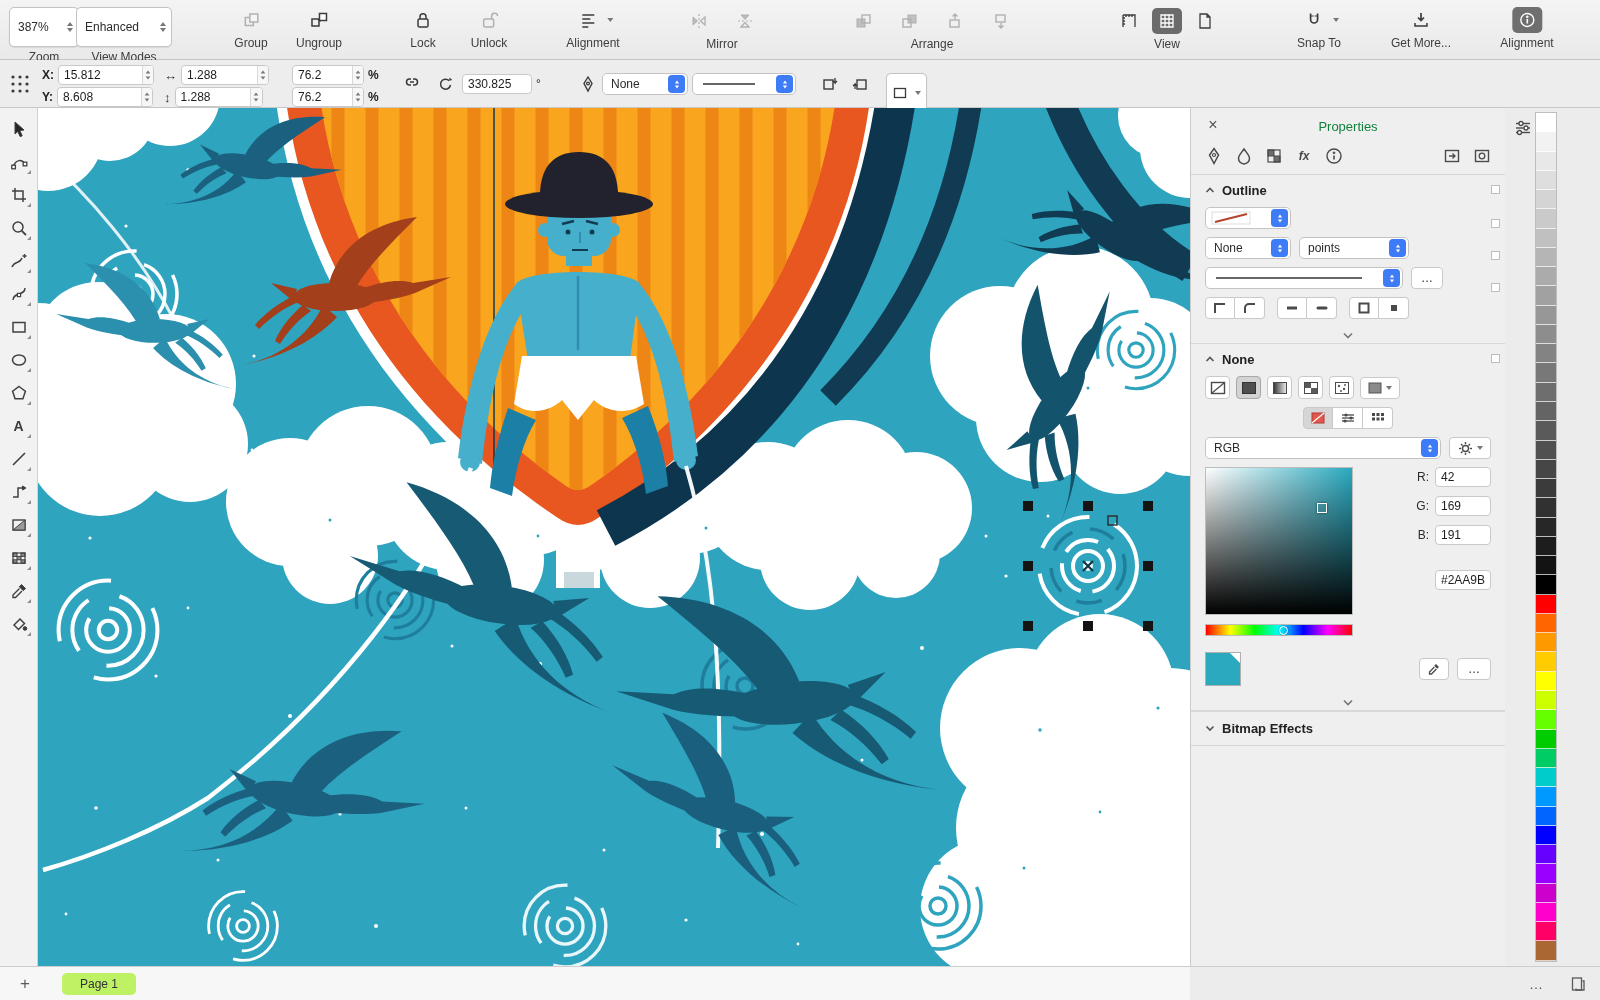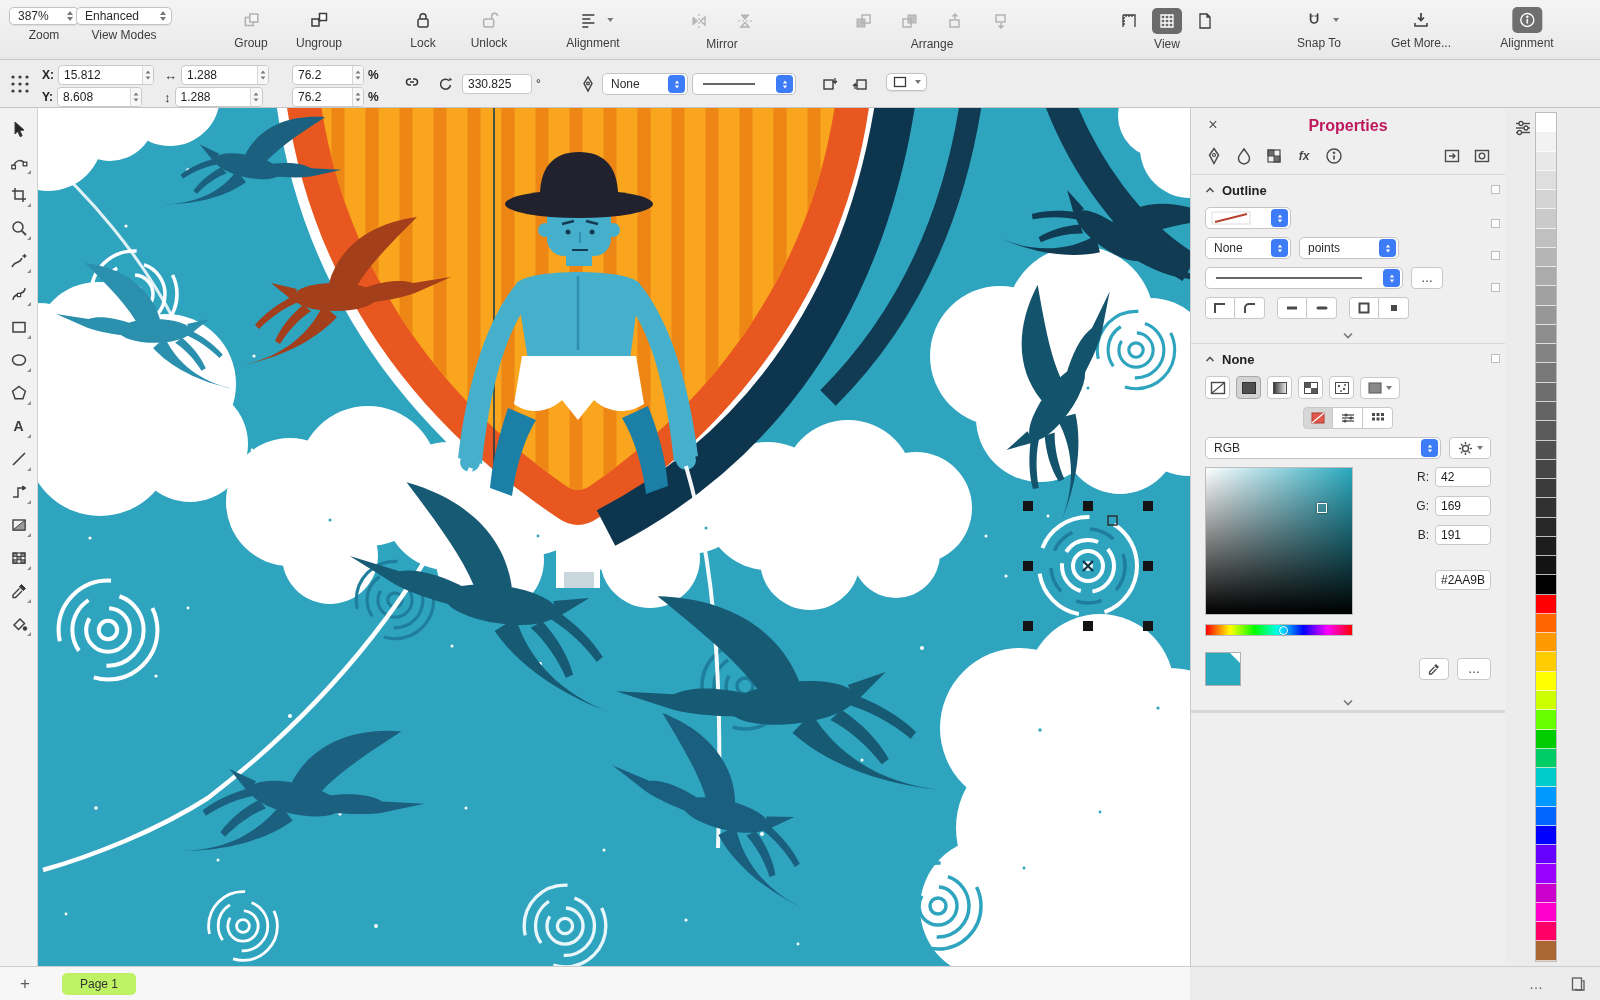--- a/index.html
+++ b/index.html
@@ -13,21 +13,21 @@
 .tgroup{position:absolute;top:7px;transform:translateX(-50%);display:flex;flex-direction:column;align-items:center;gap:3px}
 .tgroup .cap{font-size:12px;color:#3d3d3d;white-space:nowrap}
 .ticons{display:flex;align-items:center;gap:16px;height:27px}
 .tbtn{display:flex;align-items:center;justify-content:center;width:30px;height:26px;border-radius:5px}
 .tbtn svg *{stroke:#3c3c3c}
 .tbtn.dis{opacity:.35}
 .tbtn.sel{background:#6b6b6b}
 .tbtn.sel svg *{stroke:#fff}
 .tbtn.dark{background:#6f6f6f}
 .tbtn.dark svg *{stroke:#fff}
-.mac-popup{display:flex;align-items:center;height:18px;background:#fff;border:1px solid #C4C4C4;border-radius:5px;font-size:12px;padding:0 5px 0 8px;gap:7px;box-shadow:0 .5px 1px rgba(0,0,0,.08)}
+.mac-popup{display:flex;align-items:center;height:40px;background:#fff;border:1px solid #C4C4C4;border-radius:5px;font-size:12px;padding:0 5px 0 8px;gap:7px;box-shadow:0 .5px 1px rgba(0,0,0,.08)}
 .arrcol{display:flex;flex-direction:column;gap:2px}
 .cu{width:0;height:0;border-left:3.5px solid transparent;border-right:3.5px solid transparent;border-bottom:4px solid #777}
 .cd{width:0;height:0;border-left:3.5px solid transparent;border-right:3.5px solid transparent;border-top:4px solid #777}
 .cu.w{border-bottom-color:#fff}.cd.w{border-top-color:#fff}
 
 
 .propbar{position:relative;background:#EDEDED;border-bottom:1px solid #C6C6C6;font-size:12px}
 .pb{position:absolute;display:flex;align-items:center;gap:4px}
 .pblab{font-weight:bold;font-size:12px;color:#222}
 .field{display:flex;align-items:center;height:20px;background:#fff;border:1px solid #C9C9C9;border-radius:4px;overflow:hidden}
@@ -45,21 +45,21 @@
 .toolbox{background:#F2F2F2;border-right:1px solid #D2D2D2;display:flex;flex-direction:column;align-items:center;padding-top:5px;gap:2px}
 .tool{width:30px;height:31px;display:flex;align-items:center;justify-content:center;position:relative;border-radius:4px}
 .tool svg *{stroke:#414141}
 .tool.flyout::after{content:"";position:absolute;right:3px;bottom:3px;width:0;height:0;border-left:4px solid transparent;border-bottom:4px solid #8f8f8f}
 .canvas{position:relative;overflow:hidden;background:#2EA4BF}
 .canvas svg.art{width:100%;height:100%}
 
 
 .inspector{background:#EFEFEF;border-left:1px solid #CBCBCB;display:flex;flex-direction:column;font-size:12px;overflow:hidden}
 .insp-header{position:relative;height:36px;display:flex;align-items:center;justify-content:center;flex:none}
-.insp-title{font-size:16px;font-weight:bold;color:#be185d}
+.insp-title{font-size:13px;font-weight:normal;color:#15803d}
 .insp-close{position:absolute;left:12px;top:7px;font-size:16px;color:#555;width:20px;height:20px;display:flex;align-items:center;justify-content:center}
 .insp-tabs{display:flex;align-items:center;gap:4px;padding:0 10px 6px 10px;flex:none}
 .itab{width:26px;height:24px;display:flex;align-items:center;justify-content:center;border-radius:4px}
 .itab svg *{stroke:#4a4a4a}
 .itabs-spacer{flex:1}
 .fx{font-size:12px;font-style:italic;font-weight:bold;color:#4a4a4a}
 .divider{height:1px;background:#D8D8D8;flex:none}
 .section{padding:8px 14px 6px 14px;position:relative;flex:none}
 .sec-head{display:flex;align-items:center;gap:7px;font-size:13px;font-weight:bold;color:#222;margin-bottom:9px}
 .chev{flex:none}
@@ -306,21 +306,21 @@
       <div class="field" style="width:96px">
         <input value="15.812" style="">
         <span class="stepper">
             <i class="cu"></i>
             <i class="cd"></i>
           </span>
       </div>
     </div>
     <div class="pb" style="left:42px;top:27px">
       <span class="pblab">Y:</span>
-      <div class="field" style="width:85px">
+      <div class="field" style="width:96px">
         <input value="8.608" style="">
         <span class="stepper">
             <i class="cu"></i>
             <i class="cd"></i>
           </span>
       </div>
     </div>
 
     <div class="pb" style="left:164px;top:5px">
       <span style="font-size:13px;color:#333">↔</span>
@@ -825,21 +825,21 @@
         </div>
         <span class="mini" style="top:44px"></span>
         <div class="row">
           <div class="bluepopup" style="width:86px">
             <span>None</span>
             <span class="pbtn">
                 <i class="cu w"></i>
                 <i class="cd w"></i>
               </span>
           </div>
-          <div class="bluepopup" style="width:100px">
+          <div class="bluepopup" style="width:110px">
             <span>points</span>
             <span class="pbtn">
                 <i class="cu w"></i>
                 <i class="cd w"></i>
               </span>
           </div>
         </div>
         <span class="mini" style="top:76px"></span>
         <div class="row">
           <div class="bluepopup" style="width:198px">
@@ -1071,20 +1071,26 @@
         </div>
       </div>
       <div class="collapsebar">
         <svg width="12" height="7">
             <path d="M2,1.5 L6,5.5 L10,1.5" fill="none" stroke="#777" stroke-width="1.6"></path>
           </svg>
       </div>
       <div class="divider"></div>
 
       <div class="divider"></div>
+      <div class="sec-collapsed">
+        <svg class="chev" width="10" height="7">
+            <path d="M1.5,1.5 L5,5 L8.5,1.5" fill="none" stroke="#555" stroke-width="1.6"></path>
+          </svg>
+        <span>Bitmap Effects</span>
+      </div>
       <div class="divider"></div>
     </aside>
 
     <div class="rail">
       <div class="rail-settings">
         <svg width="20" height="20">
             <g stroke="#4a4a4a" stroke-width="1.4">
               <line x1="3" y1="5.5" x2="17" y2="5.5"></line>
               <line x1="3" y1="10" x2="17" y2="10"></line>
               <line x1="3" y1="14.5" x2="17" y2="14.5"></line>

